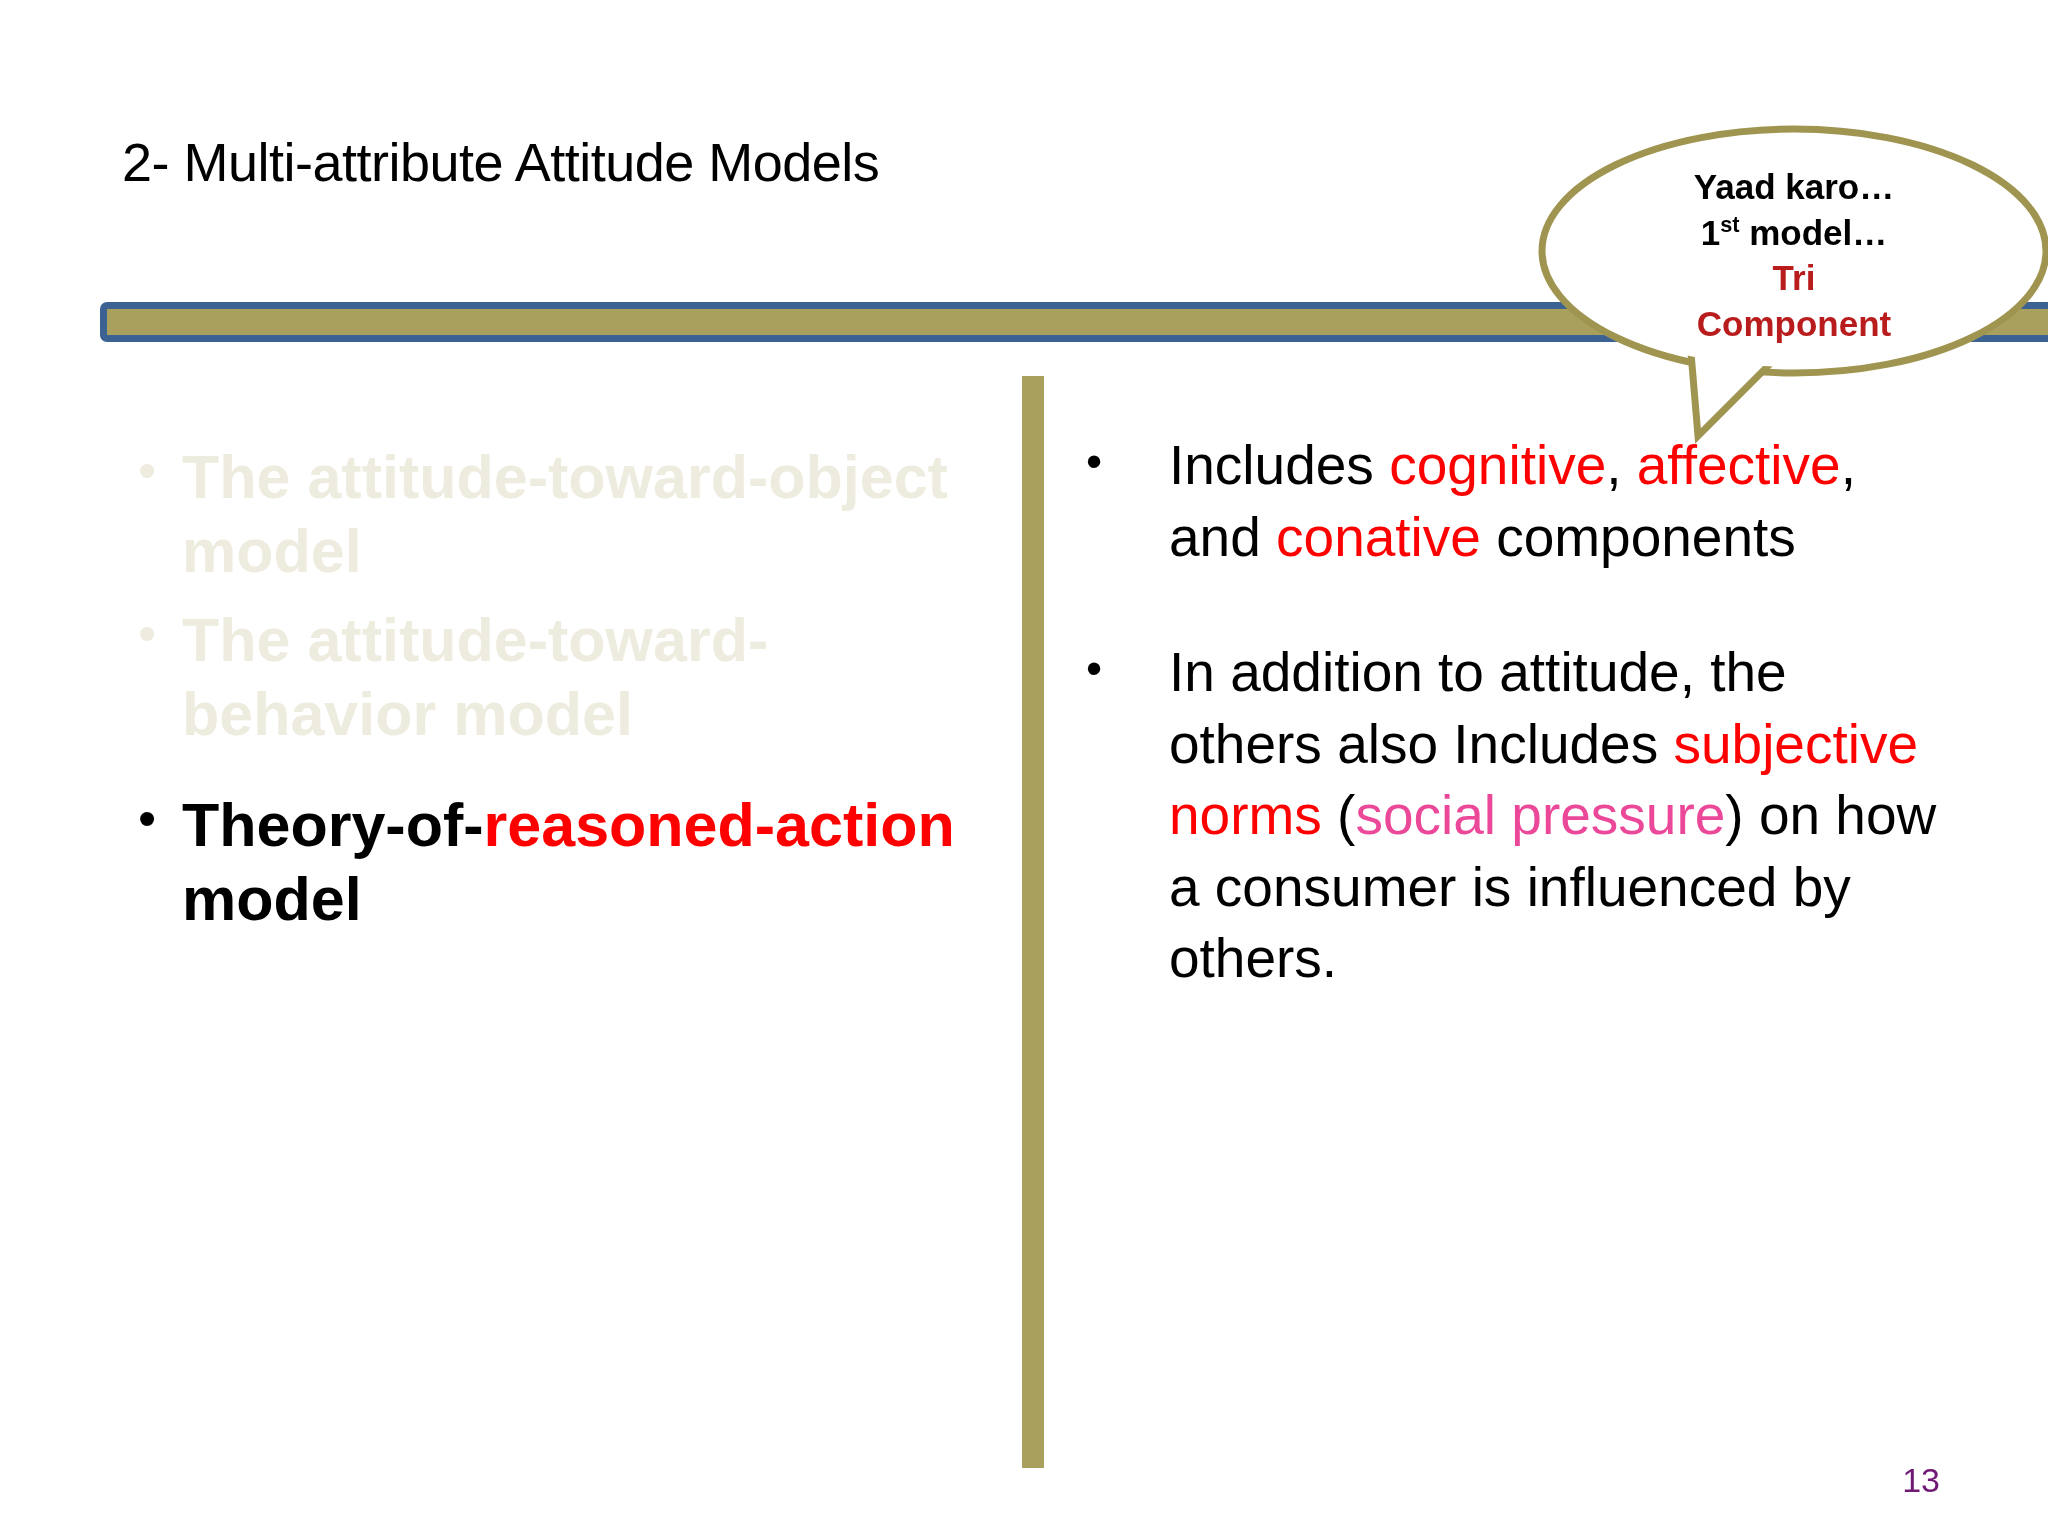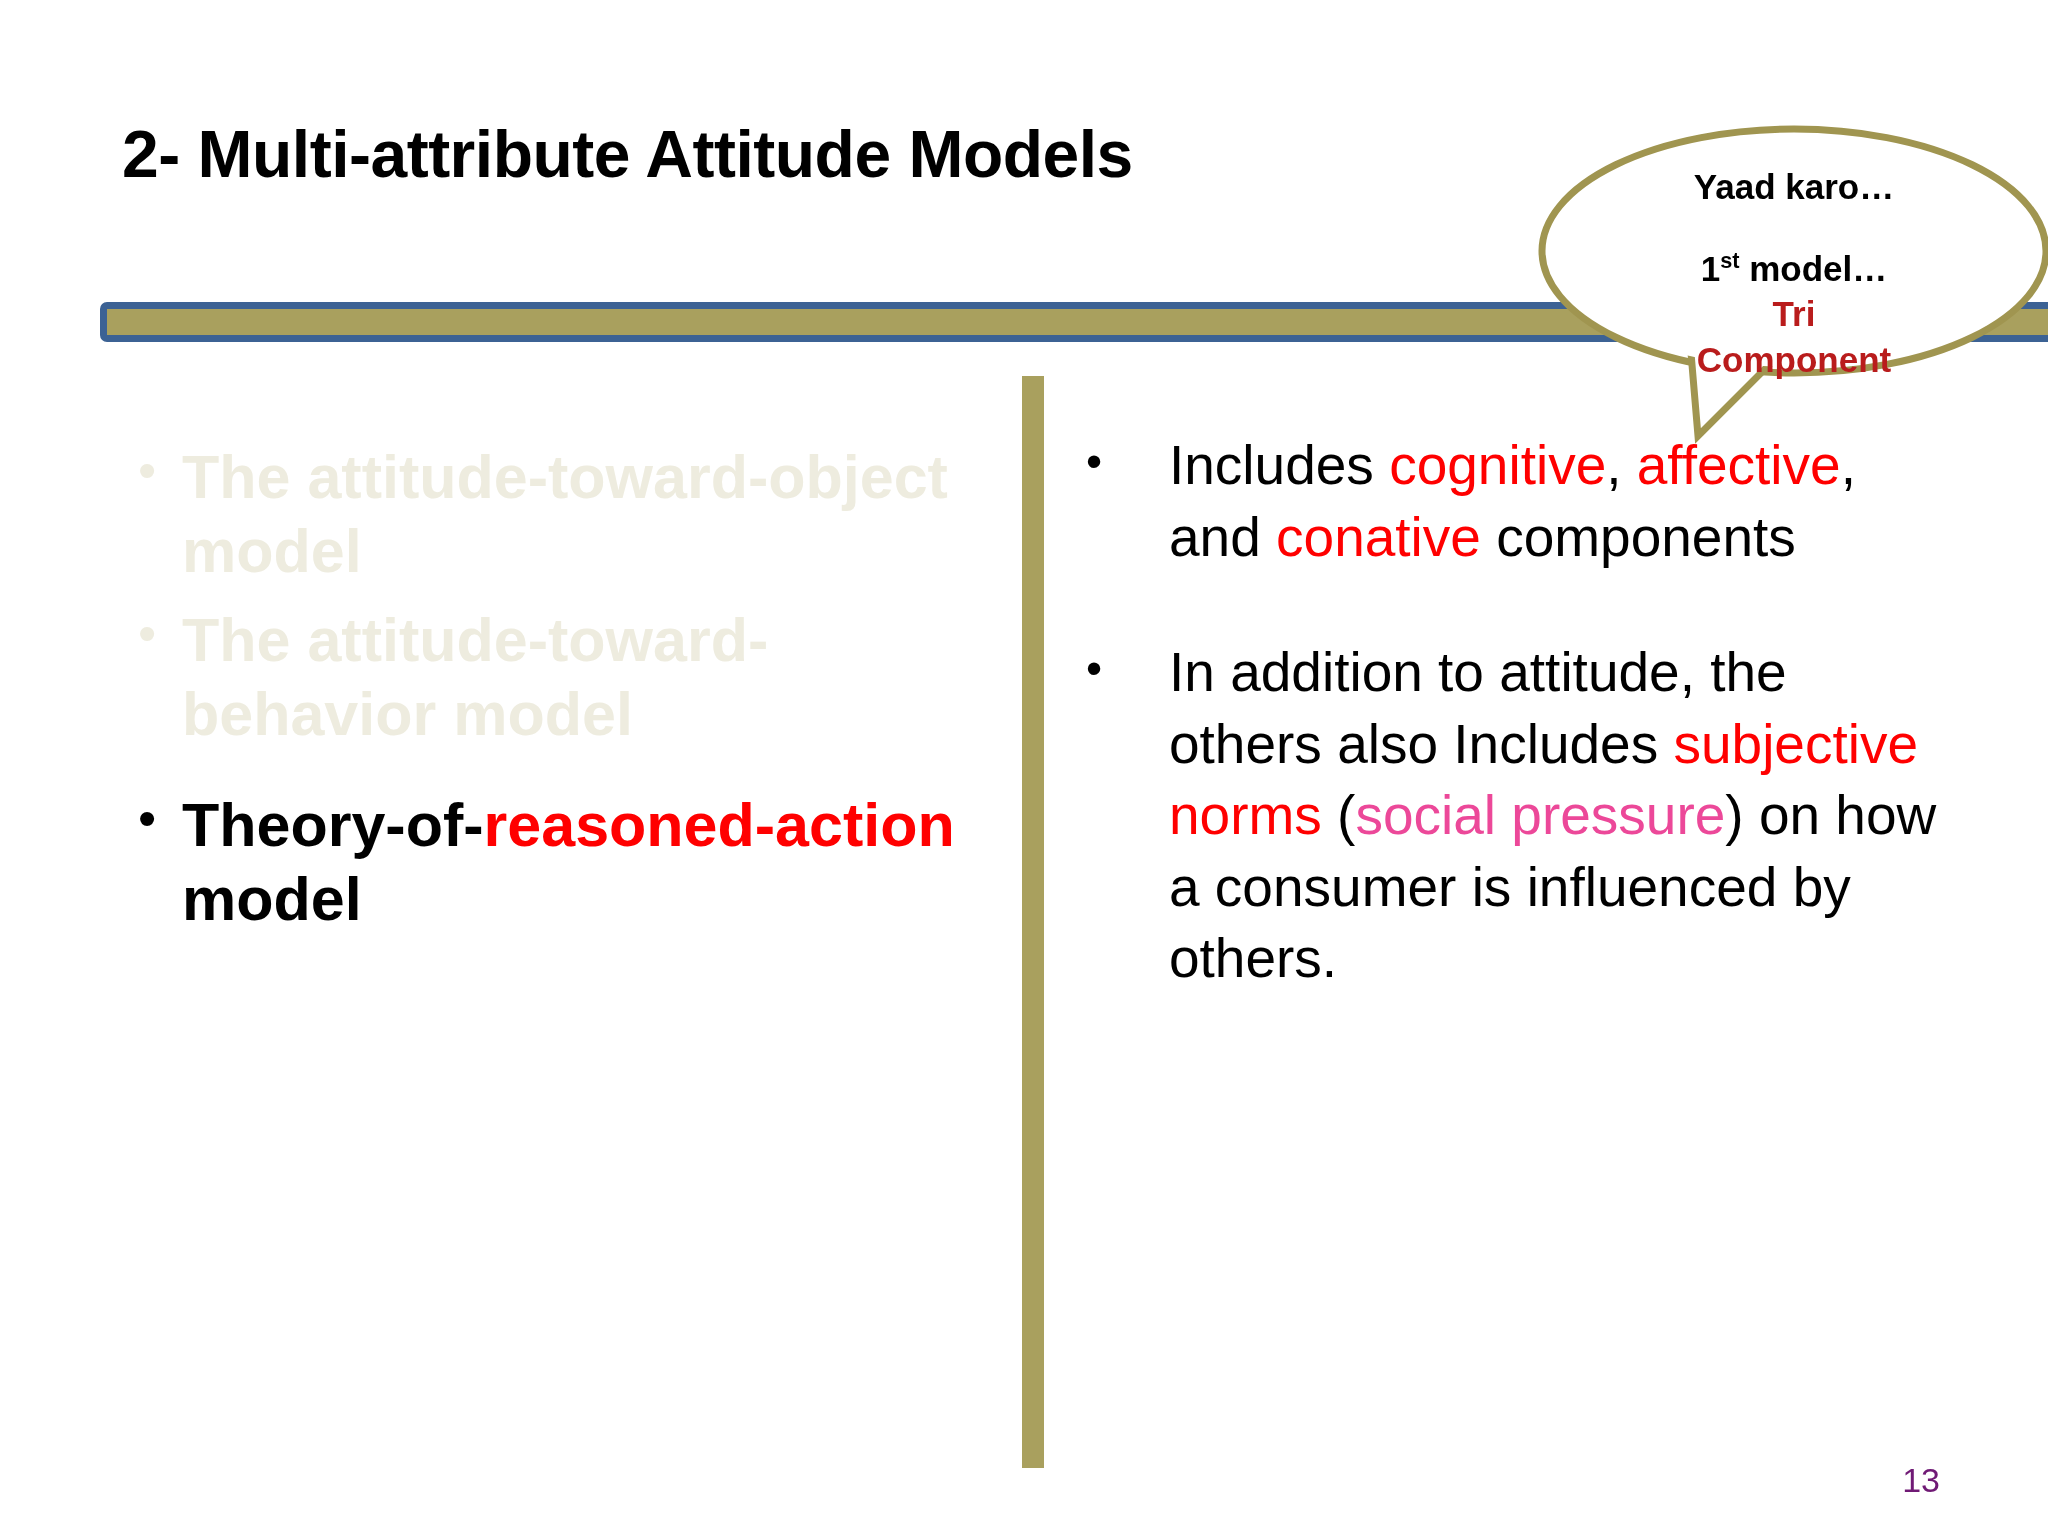--- a/index.html
+++ b/index.html
@@ -12,24 +12,24 @@
   #slide {
     position:relative;
     width:2048px; height:1536px;
     background:#ffffff;
     overflow:hidden;
   }
 
   
   #title {
     position:absolute;
-    left:122px; top:121px;
+    left:122px; top:135px;
     width:1500px;
-    font-size:66px;
-    font-weight:bold;
+    font-size:54px;
+    font-weight:normal;
     color:#000000;
     letter-spacing:-0.5px;
     white-space:nowrap;
     line-height:1.0;
   }
 
   
   #title-bar {
     position:absolute;
     left:100px; top:302px;
@@ -113,21 +113,21 @@
     justify-content:center;
     text-align:center;
     padding:8px 40px 0 40px;
   }
   .bubble-line {
     font-size:35px;
     font-weight:bold;
     line-height:1.30;
     white-space:nowrap;
   }
-  .bubble-line.dark { color:#000000;margin-top:36px; }
+  .bubble-line.dark { color:#000000; }
   .bubble-line.accent { color:#b91c1c; }
   .bubble-line sup { font-size:0.62em; vertical-align:super; }
 
   
   #page-number {
     position:absolute;
     right:108px; bottom:36px;
     font-size:34px;
     color:#701a75;
   }

